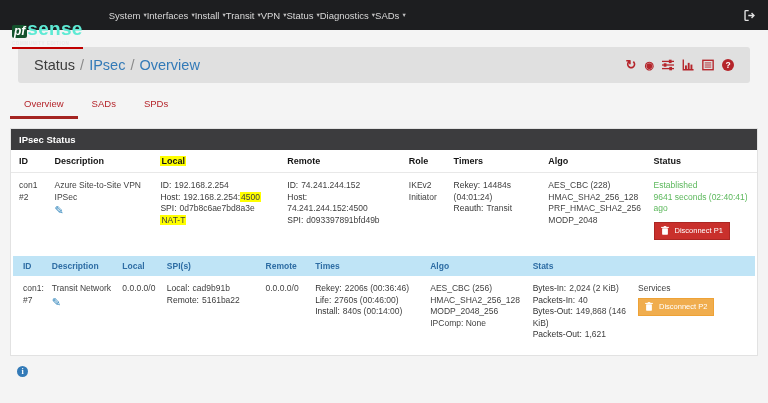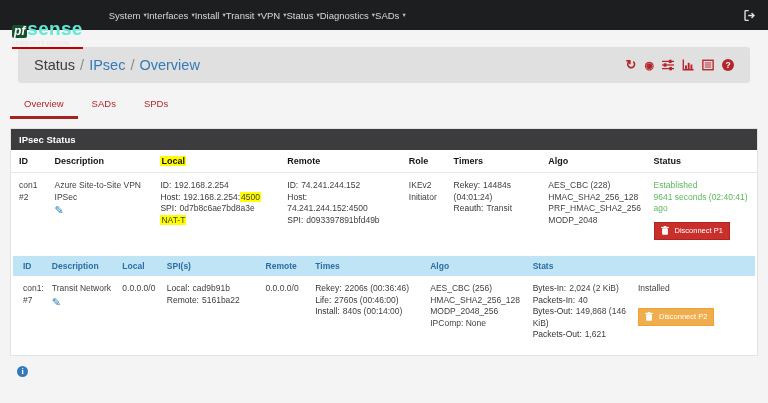--- a/index.html
+++ b/index.html
@@ -46,21 +46,21 @@
   .p1 th { text-align:left; font-size:9px; color:#141414; padding:6px 4px; border-bottom:1px solid #e8e8e8; }
   .p1 td { font-size:8.5px; padding:7px 4px 12px; vertical-align:top; line-height:11.5px; }
   .p1 th:first-child, .p1 td:first-child { padding-left:8px; }
   .lbl { font-weight:normal; color:#333; margin-right:3px; }
   mark { background:#ffff00; color:inherit; padding:0 1px; }
   .green { color:#5cb85c; }
   .pencil { color:#2980b9; font-size:11px; cursor:pointer; line-height:10px; display:inline-block; margin-top:2px; }
   .btn { display:inline-flex; align-items:center; gap:6px; color:#fff; font-size:7.5px;
          border-radius:0; padding:2.5px 6px; cursor:pointer; white-space:nowrap; }
   .btn-danger { background:#c9302c; border:1px solid #ab2623; margin-top:7px; }
-  .btn-warning { background:#f0ad4e; border:1px solid #eea236; margin-top:13px; }
+  .btn-warning { background:#f0ad4e; border:1px solid #eea236; margin-top:3px; }
   
   .p2 { width:calc(100% - 4px); margin:4px 2px 0; }
   .p2 th { text-align:left; background:#bfe4f6; color:#2e6da4; font-size:8.5px; padding:5px 4px; }
   .p2 td { font-size:8.5px; padding:7px 4px; vertical-align:top; line-height:11.5px; }
   .p2 th:first-child, .p2 td:first-child { padding-left:10px; }
   
   .info-icon { margin:10px 0 0 17px; width:11px; height:11px; border-radius:50%;
                background:#337ab7; color:#fff; display:inline-flex; align-items:center;
                justify-content:center; font-size:8px; font-weight:bold;
                font-family:"Liberation Serif", serif; }
@@ -311,21 +311,21 @@
           <div>MODP_2048_256</div>
           <div>IPComp: None</div>
         </td>
         <td>
           <div><span class="lbl">Bytes-In:</span><span>2,024 (2 KiB)</span></div>
           <div><span class="lbl">Packets-In:</span><span>40</span></div>
           <div><span class="lbl">Bytes-Out:</span><span>149,868 (146 KiB)</span></div>
           <div><span class="lbl">Packets-Out:</span><span>1,621</span></div>
         </td>
         <td>
-          <div>Installed</div>
+          <div>Services</div>
           <span class="btn btn-warning">
             <svg width="8" height="9" viewBox="0 0 12 14">
               <rect x="1.5" y="3.6" width="9" height="10" rx="1" fill="#fff"></rect>
               <rect x="0" y="1.4" width="12" height="1.6" fill="#fff"></rect>
               <rect x="4" y="0" width="4" height="1.4" fill="#fff"></rect>
             </svg>
             <span>Disconnect P2</span>
           </span>
         </td>
       </tr>

